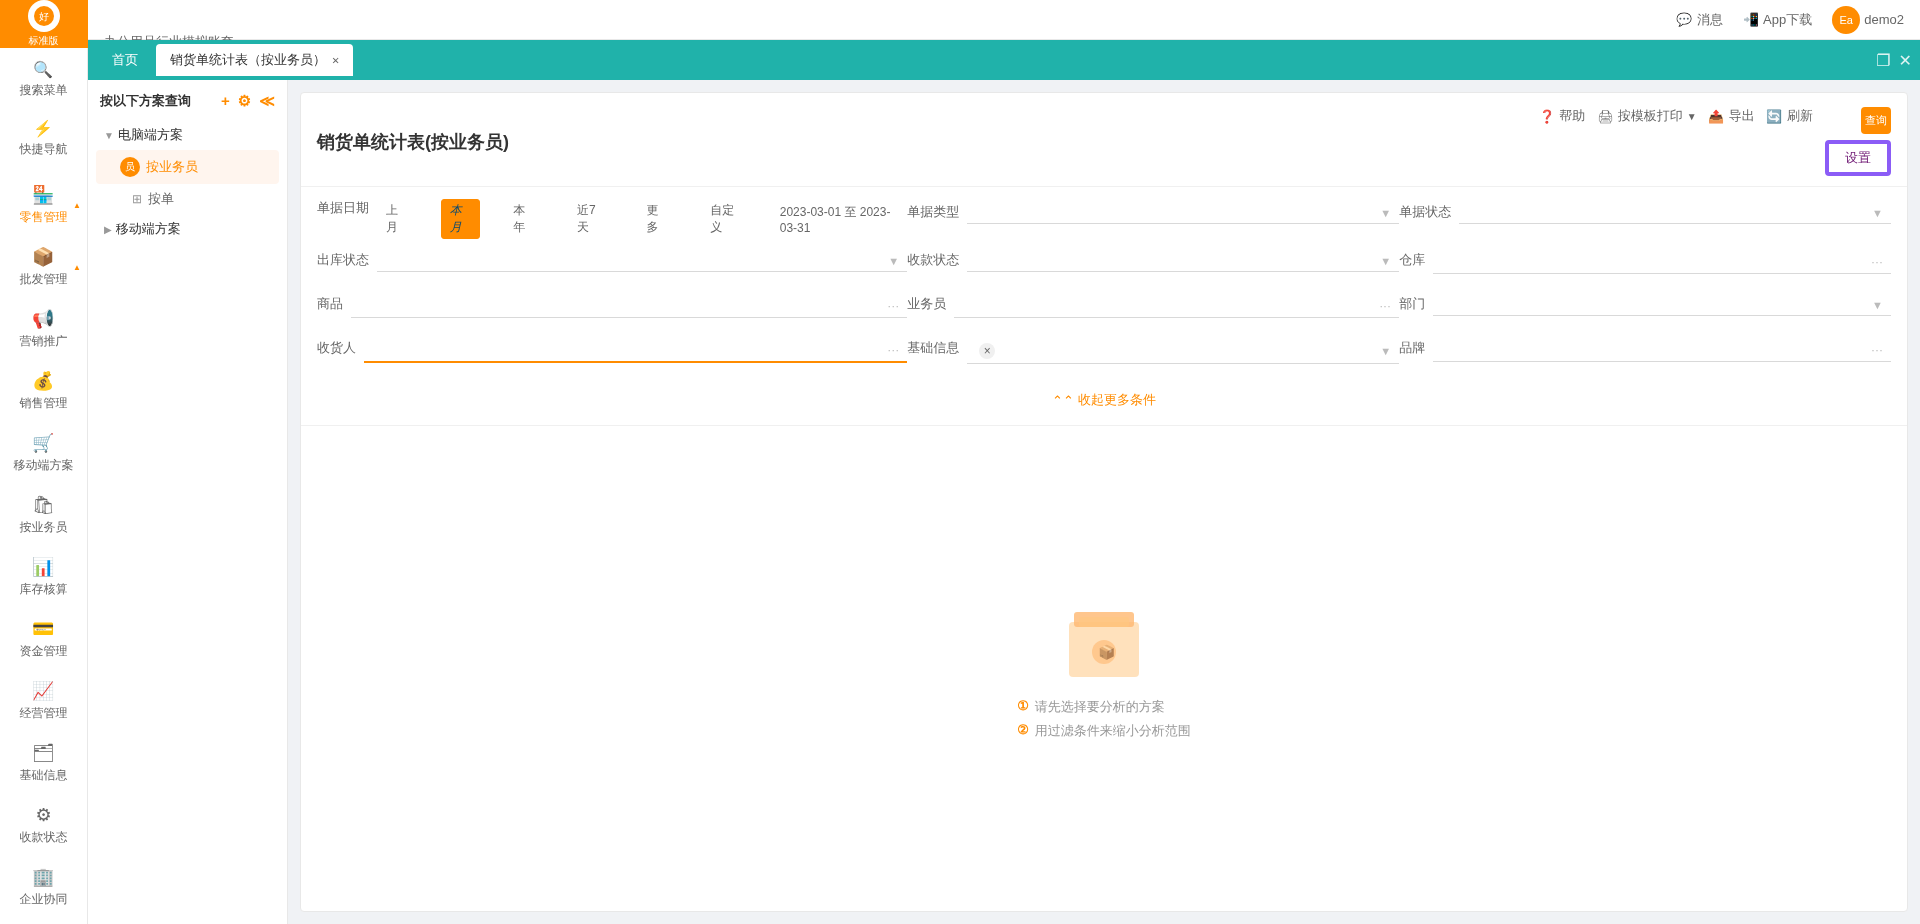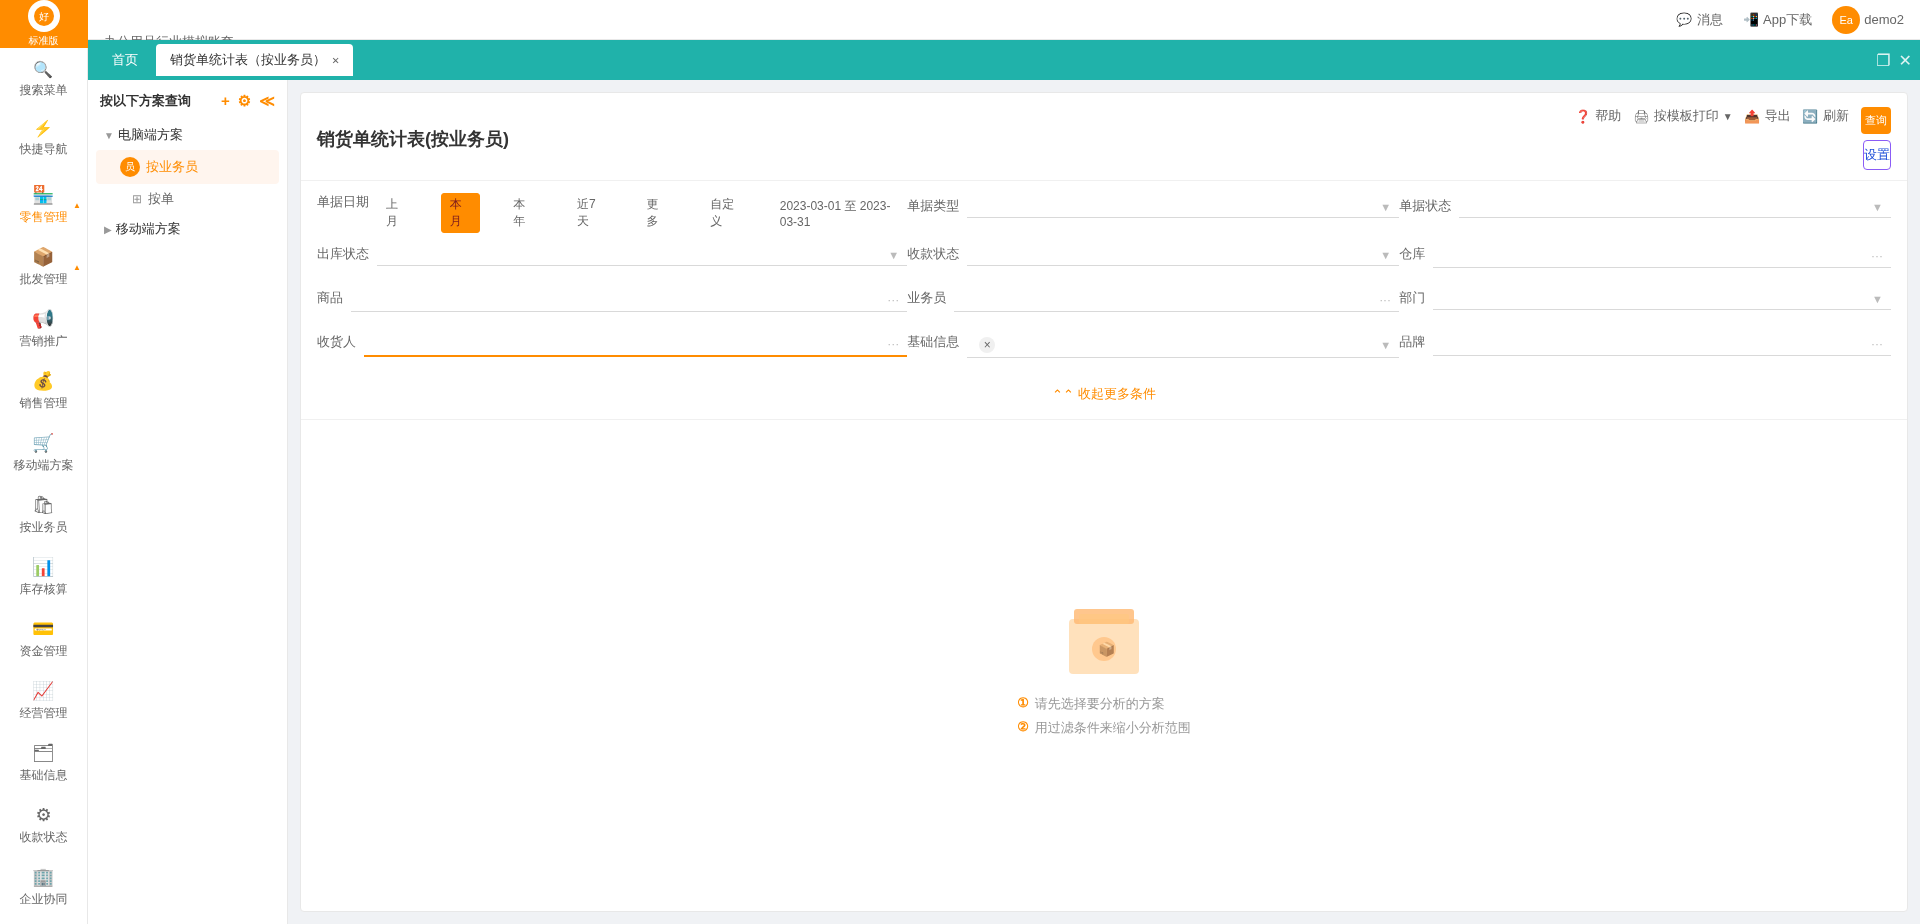--- a/index.html
+++ b/index.html
@@ -56,34 +56,34 @@
 
     
     .right-panel { flex: 1; display: flex; flex-direction: column; overflow: hidden; background: #fff; margin: 12px; border-radius: 4px; border: 1px solid #e8e8e8; }
 
     
     .page-header { display: flex; align-items: center; justify-content: space-between; padding: 14px 16px 10px; border-bottom: 1px solid #f0f0f0; }
     .page-title { font-size: 18px; font-weight: 600; color: #333; }
     .page-actions { display: flex; align-items: center; gap: 12px; font-size: 13px; color: #666; }
     .page-action-btn { display: flex; align-items: center; gap: 4px; cursor: pointer; }
     .btn-query { background: #ff8c00; color: #fff; border: none; padding: 6px 4px; border-radius: 4px; cursor: pointer; font-size: 11px; }
-    .btn-settings { background: #fff; color: #1d4ed8; border: 1px solid #8b5cf6; padding: 5px 0; border-radius: 4px; cursor: pointer; font-size: 13px; margin-top: 6px; }
+    .btn-settings { background: #fff; color: #701a75; border: 4px solid #8b5cf6; padding: 5px 16px; border-radius: 4px; cursor: pointer; font-size: 13px; margin-top: 6px; }
 
     
     .filter-area { padding: 12px 16px; border-bottom: 1px solid #f0f0f0; }
     .filter-row { display: flex; align-items: center; gap: 0; margin-bottom: 12px; }
     .filter-item { display: flex; align-items: flex-start; flex: 1; min-height: 32px; }
     .filter-label { color: #666; font-size: 13px; white-space: nowrap; margin-right: 8px; min-width: fit-content; }
     .filter-input { flex: 1; border: none; border-bottom: 1px solid #d9d9d9; outline: none; font-size: 13px; padding: 4px 8px; color: #333; background: transparent; cursor: pointer; display: flex; align-items: center; justify-content: space-between; position: relative; }
     .filter-input.active-border { border-bottom: 2px solid #ff8c00; }
     .filter-input-down { color: #bbb; font-size: 11px; }
 
     .date-filter { display: flex; align-items: center; gap: 24px; }
     .date-btn { padding: 2px 8px; border-radius: 3px; cursor: pointer; font-size: 12px; color: #666; border: 1px solid transparent; }
-    .date-btn.active { background: #ff8c00; color: #7f1d1d; border-color: #ff8c00; }
+    .date-btn.active { background: #ff8c00; color: #0c4a6e; border-color: #ff8c00; font-style: italic; }
     .date-range { font-size: 12px; color: #666; margin-left: 4px; }
 
     .collapse-btn { display: flex; align-items: center; justify-content: center; gap: 4px; color: #ff8c00; cursor: pointer; font-size: 13px; padding: 8px 0 4px; }
 
     
     .content-placeholder { flex: 1; display: flex; flex-direction: column; align-items: center; justify-content: center; gap: 16px; }
     .placeholder-image { width: 100px; height: 90px; position: relative; }
     .placeholder-text { text-align: center; color: #999; font-size: 13px; }
     .placeholder-text .hint-item { display: flex; align-items: flex-start; gap: 6px; margin-bottom: 6px; }
     .hint-num { color: #ff8c00; font-weight: bold; }

